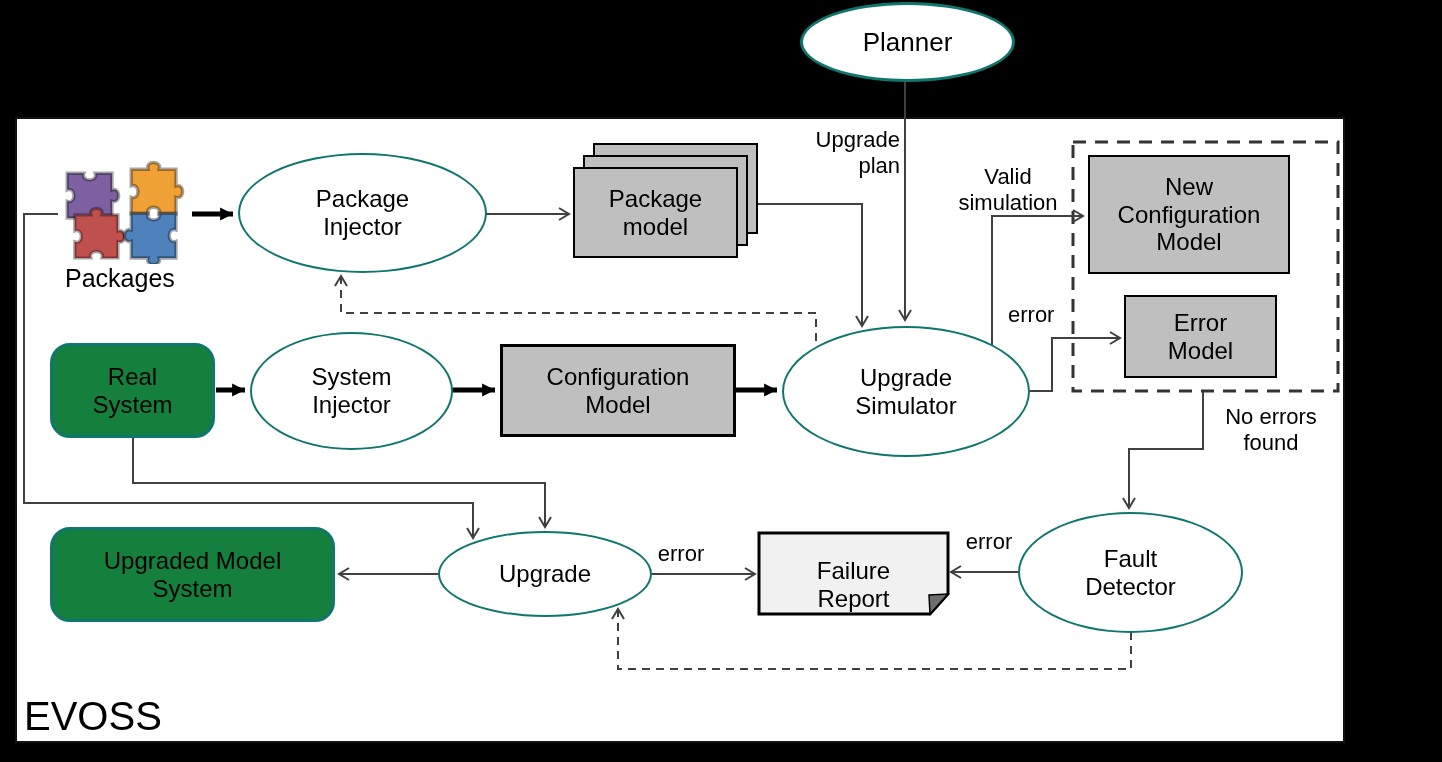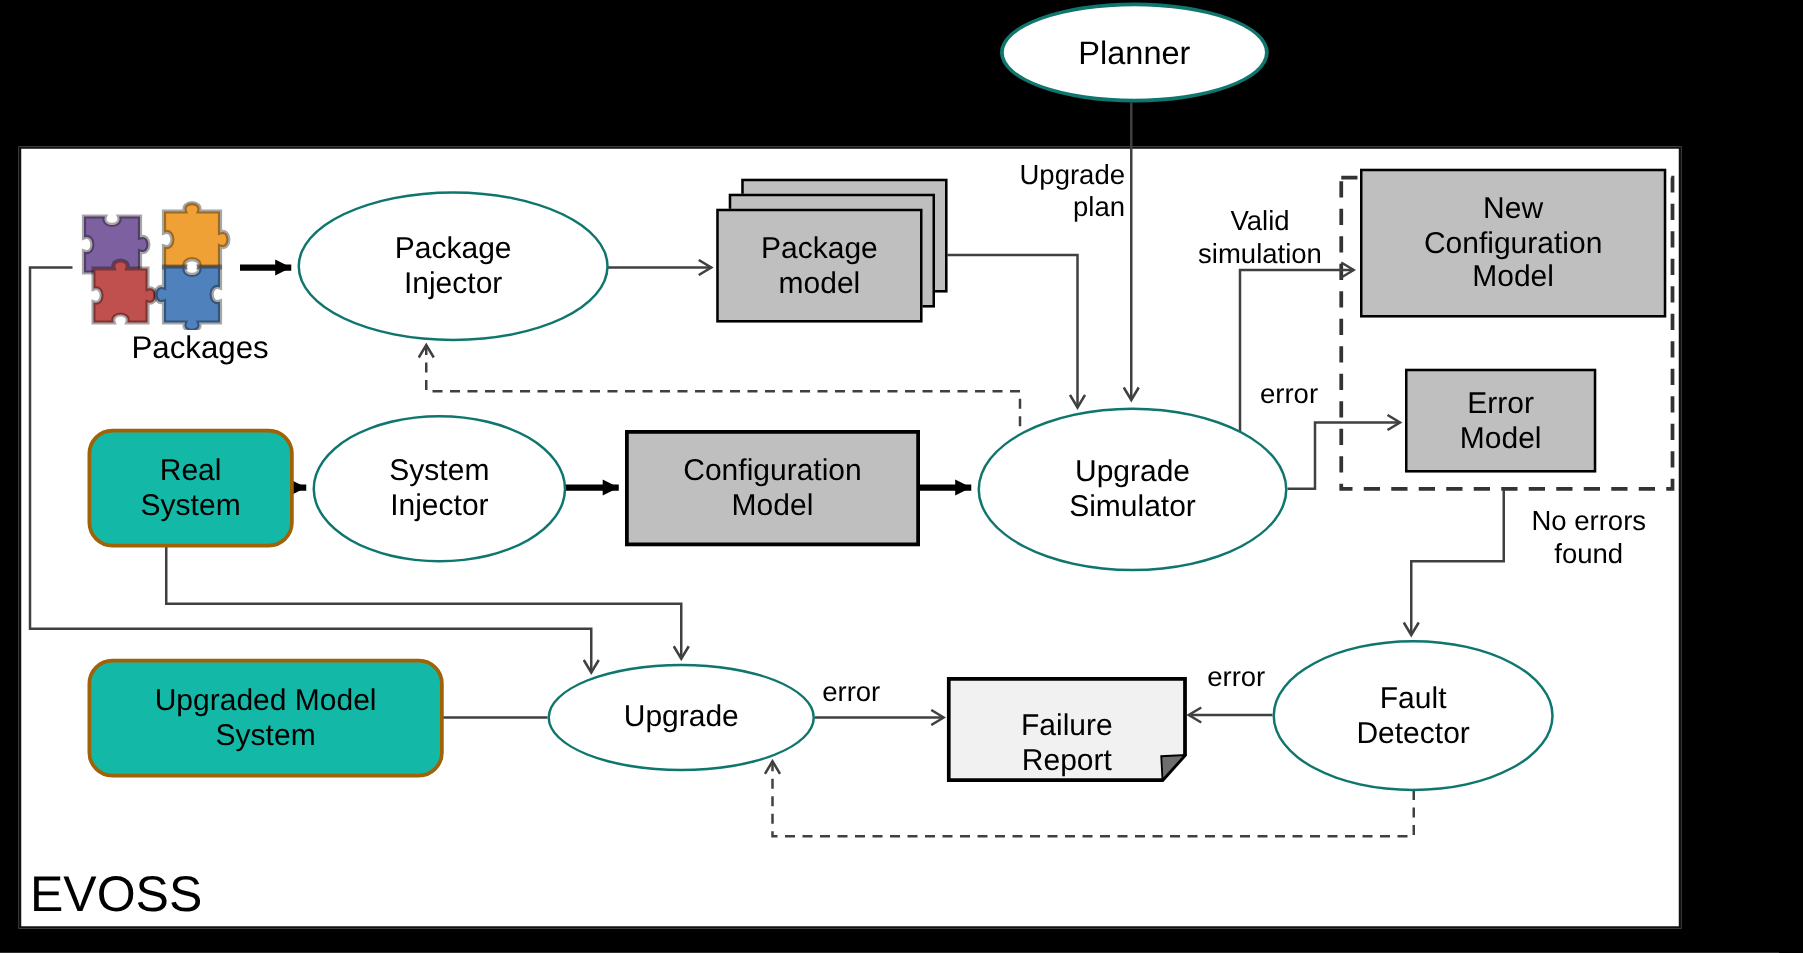--- a/index.html
+++ b/index.html
@@ -11,21 +11,21 @@
     position:absolute;left:15px;top:117px;width:1326px;height:622px;
     background:#fff;border:2px solid #111;
   }
   .node{
     position:absolute;display:flex;align-items:center;justify-content:center;
     text-align:center;white-space:pre-line;font-size:24px;line-height:1.16;
     box-sizing:border-box;
   }
   .ellipse{border-radius:50%;background:#fff;border:2px solid #0f766e;}
   .graybox{background:#bfbfbf;border:2px solid #000;}
-  .roundbox{background:#14b8a6;border:3px solid #a16207;border-radius:20px;margin-left:20px;}
+  .roundbox{background:#15803d;border:3px solid #0f766e;border-radius:20px;}
   .edge-label{
     position:absolute;white-space:pre-line;font-size:22px;line-height:1.18;color:#000;
   }
   #frame-label{position:absolute;left:24px;top:694px;font-size:40px;}
   #edges{position:absolute;left:0;top:0;width:1442px;height:762px;pointer-events:none;}
   .thin{stroke:#404040;stroke-width:2;fill:none;}
   .thick{stroke:#000;stroke-width:5;fill:none;}
   .dashedline{stroke:#404040;stroke-width:2;fill:none;stroke-dasharray:8 6;}
   .dashedbox{stroke:#333;stroke-width:3;fill:none;stroke-dasharray:13 9;}
 </style>
@@ -75,21 +75,21 @@
 
   <svg style="position:absolute;left:56px;top:158px;" width="140" height="106" viewBox="0 0 140 106">
     <defs>
       <path id="puzzle-piece" d="M20,20 h30 c-6,-16 26,-16 20,0 h30 v30 c16,-6 16,26 0,20 v30 h-30 c6,-16 -26,-16 -20,0 h-30 v-30 c16,6 16,-26 0,-20 z"></path>
     </defs>
     <use href="#puzzle-piece" transform="translate(0,4) scale(0.56) rotate(90 60 60)" stroke="black" stroke-opacity="0.35" stroke-width="6" fill="#7d60a0"></use>
     <use href="#puzzle-piece" transform="translate(64,0) scale(0.56)" stroke="black" stroke-opacity="0.35" stroke-width="6" fill="#f0a136"></use>
     <use href="#puzzle-piece" transform="translate(8,46) scale(0.54)" stroke="black" stroke-opacity="0.35" stroke-width="6" fill="#c0504d"></use>
     <use href="#puzzle-piece" transform="translate(64,44) scale(0.56) rotate(180 60 60)" stroke="black" stroke-opacity="0.35" stroke-width="6" fill="#4f81bd"></use>
   </svg>
-  <div class="edge-label" style="left:65px;top:264px;width:150px;text-align:right;font-size:25px;">Packages</div>
+  <div class="edge-label" style="left:65px;top:264px;width:150px;text-align:left;font-size:25px;">Packages</div>
 
   <div class="node ellipse" style="left:238px;top:153px;width:249px;height:120px;">
     <span>Package
 Injector</span>
   </div>
 
   <div class="node graybox" style="left:593px;top:143px;width:165px;height:91px;"></div>
   <div class="node graybox" style="left:583px;top:155px;width:165px;height:91px;"></div>
   <div class="node graybox" style="left:573px;top:167px;width:165px;height:91px;">
     <span>Package
@@ -109,21 +109,21 @@
   <div class="node graybox" style="left:500px;top:344px;width:236px;height:93px;border-width:3px;">
     <span>Configuration
 Model</span>
   </div>
 
   <div class="node ellipse" style="left:782px;top:326px;width:248px;height:131px;">
     <span>Upgrade
 Simulator</span>
   </div>
 
-  <div class="node graybox" style="left:1088px;top:135px;width:245px;height:119px;">
+  <div class="node graybox" style="left:1088px;top:155px;width:202px;height:119px;">
     <span>New
 Configuration
 Model</span>
   </div>
 
   <div class="node graybox" style="left:1124px;top:295px;width:153px;height:83px;">
     <span>Error
 Model</span>
   </div>
 
@@ -134,21 +134,21 @@
 
   <div class="node ellipse" style="left:438px;top:531px;width:214px;height:86px;">
     <span>Upgrade</span>
   </div>
 
   <div class="node roundbox" style="left:50px;top:527px;width:285px;height:95px;">
     <span>Upgraded Model
 System</span>
   </div>
 
-  <div class="node" style="left:757px;top:531px;width:193px;height:108px;margin-top:10px;">
+  <div class="node" style="left:757px;top:531px;width:193px;height:108px;">
     <svg width="193" height="85" viewBox="0 0 193 85" style="position:absolute;left:0;top:0;">
       <path d="M2,2 H191 V63 L173,83 H2 Z" fill="#f1f1f1" stroke="#000" stroke-width="3"></path>
       <path d="M191,63 L173,83 L172,64 Z" fill="#6e6e6e" stroke="#000" stroke-width="1.5"></path>
     </svg>
     <span style="position:relative;">Failure
 Report</span>
   </div>
 
   <div class="edge-label" style="left:788px;top:127px;width:112px;text-align:right;">Upgrade
 plan</div>

